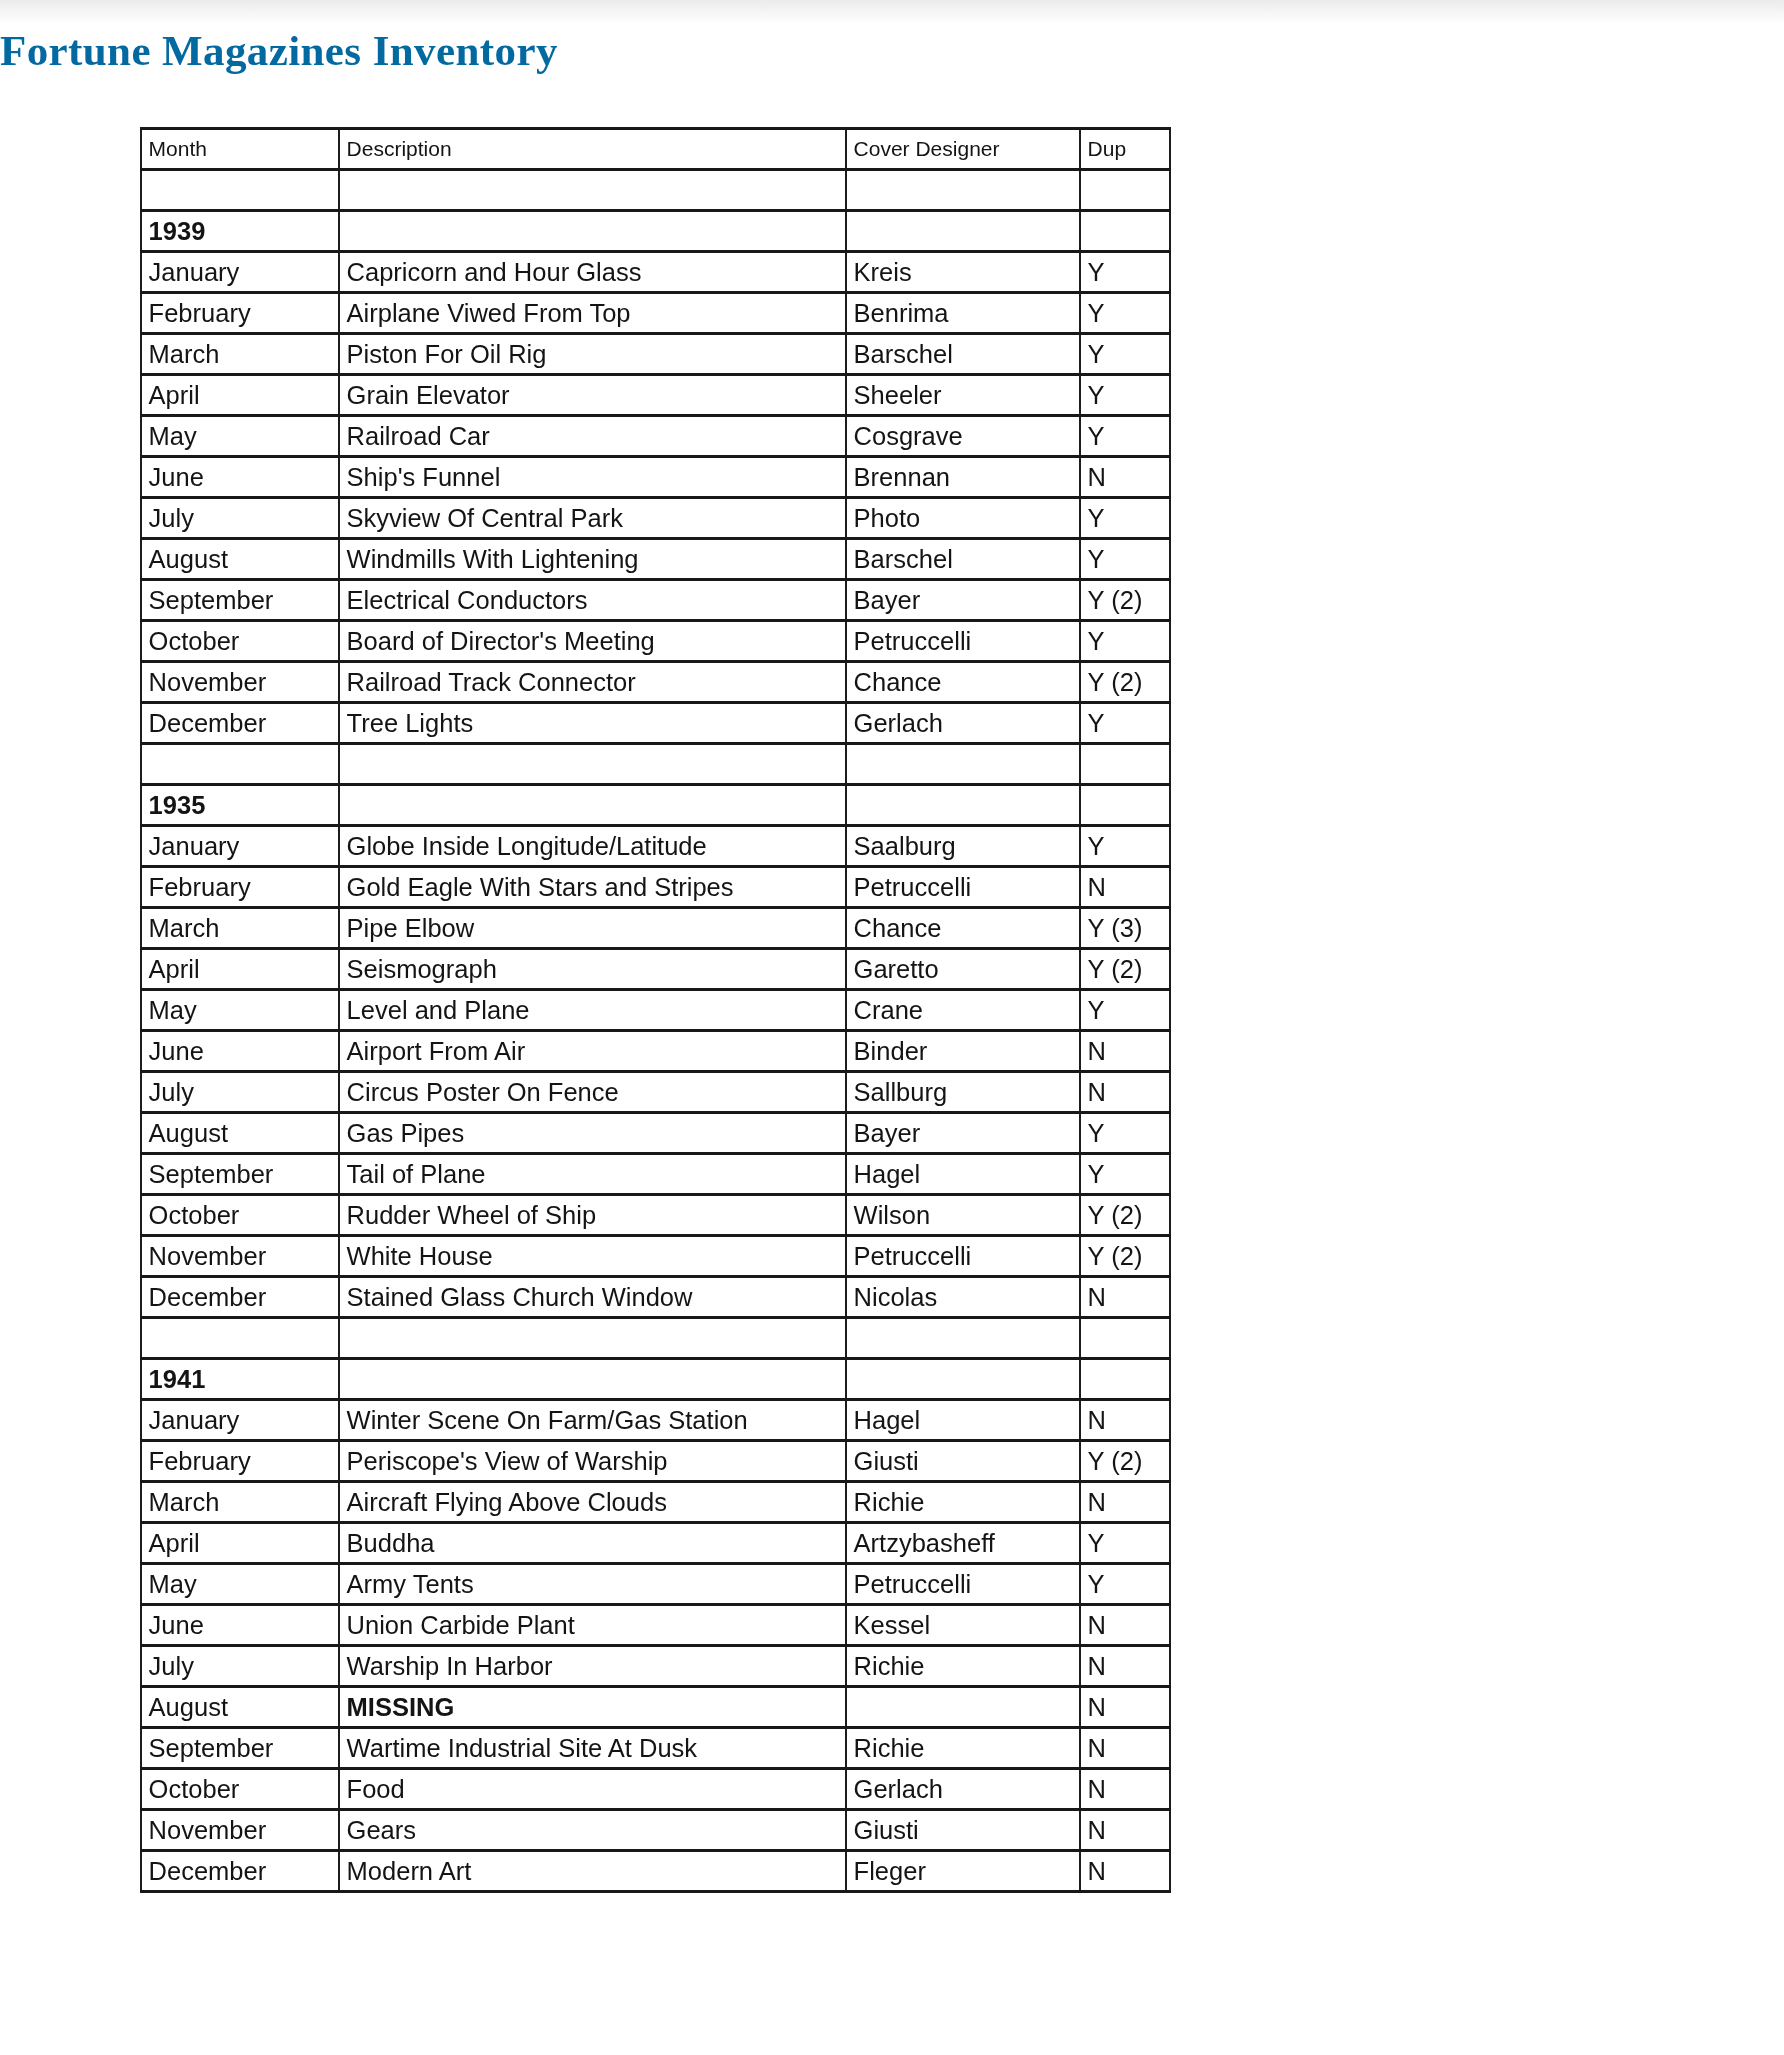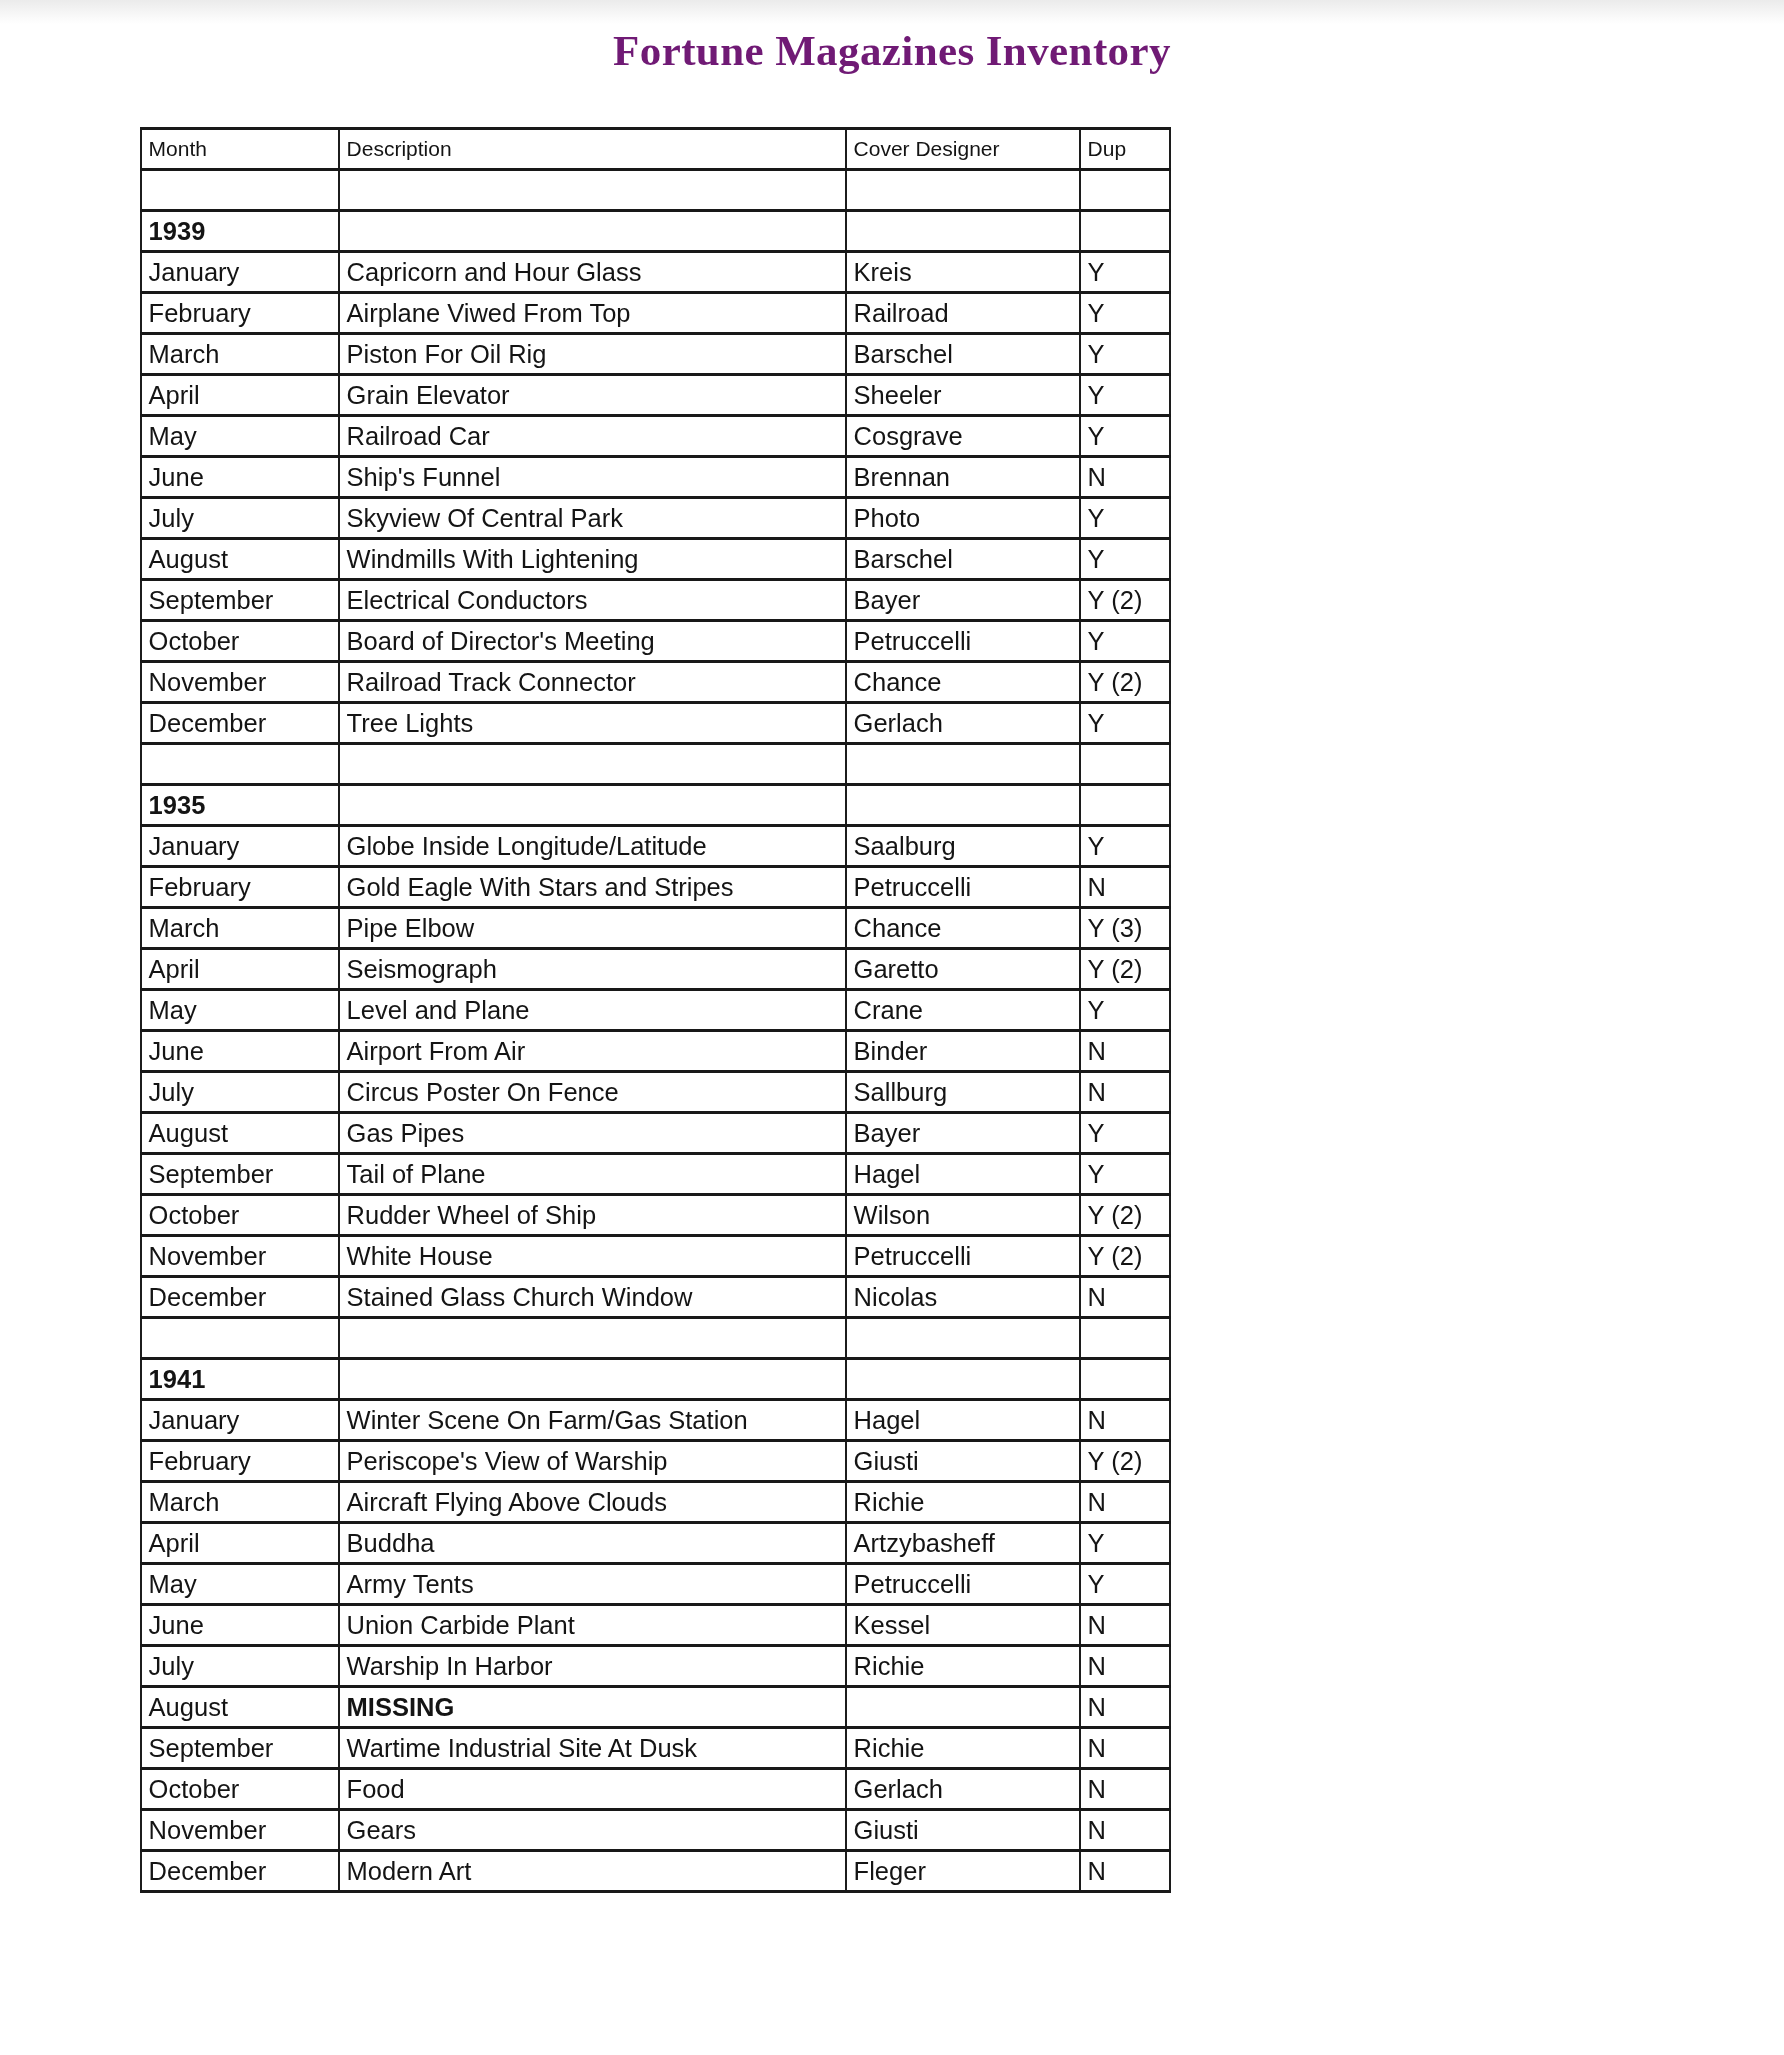--- a/index.html
+++ b/index.html
@@ -14,26 +14,25 @@
   }
   .page::before{
     content:"";
     position:absolute;top:0;left:0;right:0;height:24px;
     background:linear-gradient(180deg,#ebebeb,#ffffff);
     pointer-events:none;
   }
   .doc-title{
     position:absolute;
     top:25.5px;left:0;width:100%;
-    text-align:center;
     font-family:"Liberation Serif", serif;
     font-weight:bold;
     font-size:43px;
     letter-spacing:0.4px;
-    color:#701a75;
+    color:#0369a1;
   }
   table.inventory{
     position:absolute;
     left:140px;top:127px;
     border-collapse:collapse;
     table-layout:fixed;
     border:2.9px solid #161616;
   }
   col.c-month{width:198px;}
   col.c-desc{width:507px;}
@@ -98,21 +97,21 @@
         </tr>
         <tr>
           <td>January</td>
           <td>Capricorn and Hour Glass</td>
           <td>Kreis</td>
           <td>Y</td>
         </tr>
         <tr>
           <td>February</td>
           <td>Airplane Viwed From Top</td>
-          <td>Railroad</td>
+          <td>Benrima</td>
           <td>Y</td>
         </tr>
         <tr>
           <td>March</td>
           <td>Piston For Oil Rig</td>
           <td>Barschel</td>
           <td>Y</td>
         </tr>
         <tr>
           <td>April</td>

